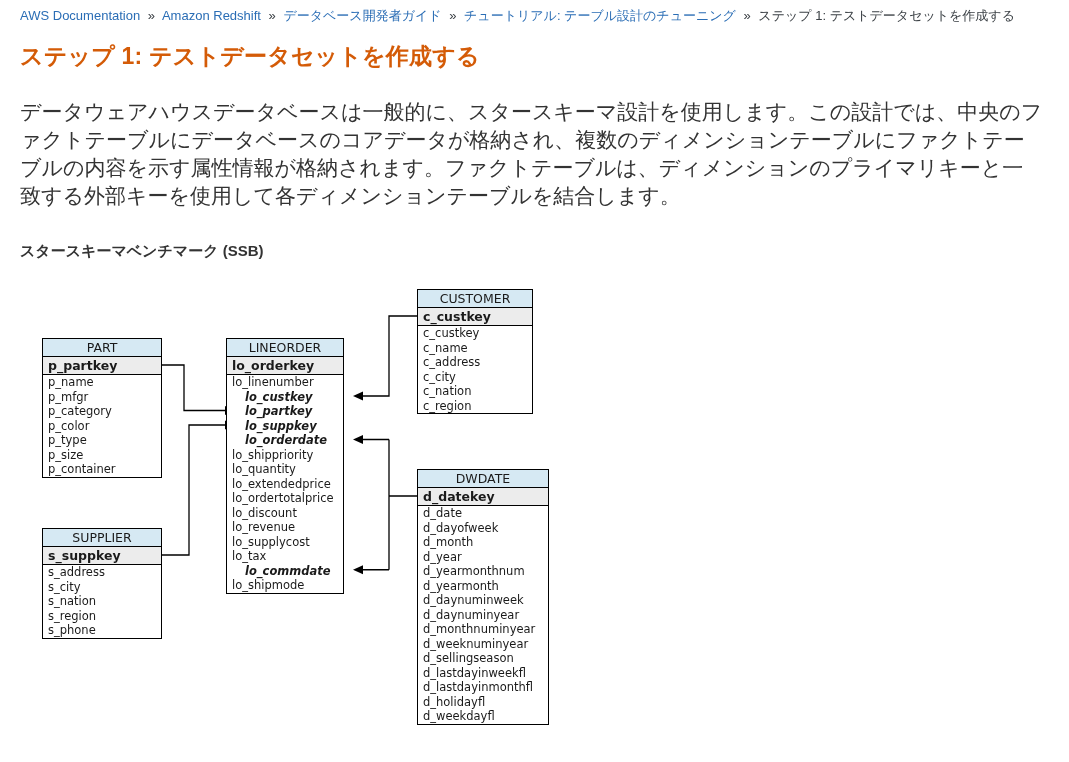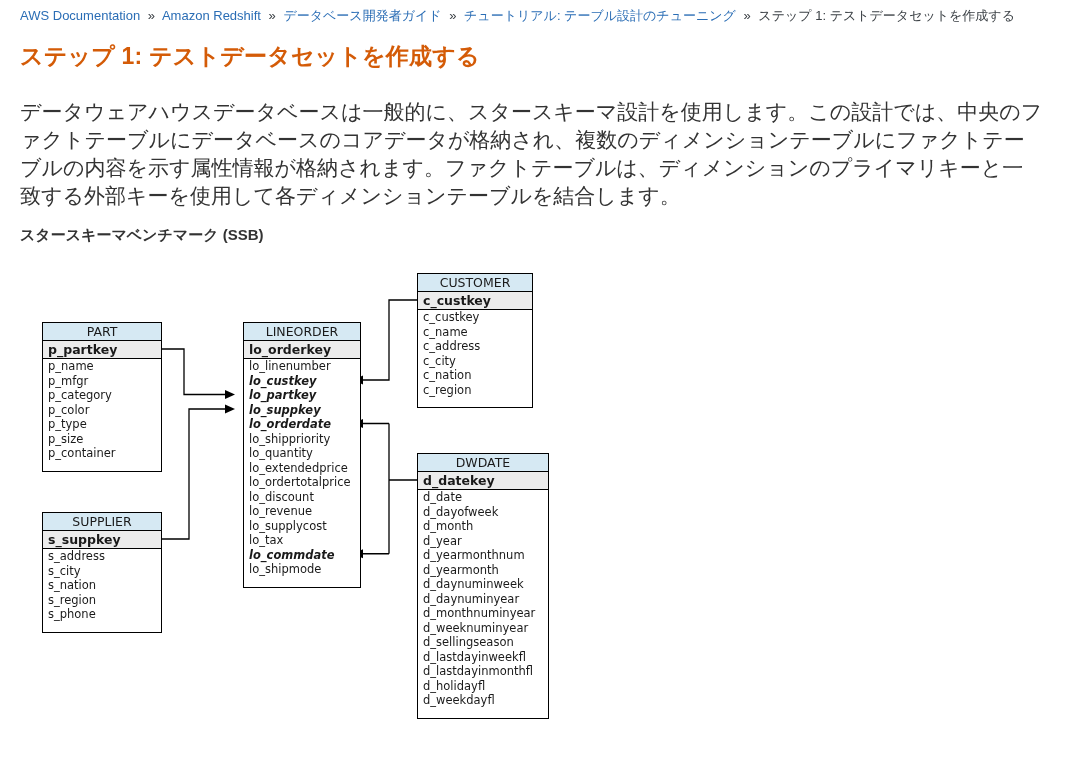--- a/index.html
+++ b/index.html
@@ -27,21 +27,21 @@
     letter-spacing: 0.2px;
   }
   p.body-text {
     margin-top: 26px;
     font-size: 21px;
     line-height: 28px;
     color: #333333;
     text-align: left;
   }
   h3.subheading {
-    margin-top: 16px;
+    margin-top: 32px;
     font-size: 15px;
     font-weight: bold;
     color: #333333;
   }
   p.body-text.second { margin-top: 16px; }
 
   
   .diagram {
     position: relative;
     margin-top: 16px;
@@ -54,21 +54,21 @@
     width: 560px; height: 482px;
     pointer-events: none;
   }
   .er-table {
     position: absolute;
     background: #ffffff;
     border: 1px solid #000000;
     font-family: "DejaVu Sans", "Liberation Sans", sans-serif;
     font-size: 11.5px;
     color: #1a1a1a;
-    padding-bottom: 10px;
+    padding-bottom: 0;
   }
   .tbl-header {
     background: #d6e9f3;
     border-bottom: 1px solid #000000;
     height: 18px;
     line-height: 17px;
     text-align: center;
     font-size: 12.5px;
   }
   .tbl-key {
@@ -79,21 +79,21 @@
     padding: 0 5px;
     font-weight: bold;
     font-size: 12.5px;
   }
   .tbl-row {
     padding: 0 5px;
     line-height: 14.5px;
     height: 14.5px;
     white-space: nowrap;
   }
-  .tbl-row.fk { font-weight: bold; font-style: italic; }
+  .tbl-row.fk { font-weight: bold; font-style: italic; margin-left: 13px; }
 </style>
 </head>
 <body>
 
 <div class="page">
 
   <nav class="breadcrumb">
     <a href="#">AWS Documentation</a>
     <span class="sep">»</span>
     <a href="#">Amazon Redshift</a>
@@ -153,21 +153,21 @@
         <div class="tbl-key">p_partkey</div>
         <div class="tbl-row">p_name</div>
         <div class="tbl-row">p_mfgr</div>
         <div class="tbl-row">p_category</div>
         <div class="tbl-row">p_color</div>
         <div class="tbl-row">p_type</div>
         <div class="tbl-row">p_size</div>
         <div class="tbl-row">p_container</div>
       </div>
 
-    <div class="er-table" style="left:223px; top:61px; width:118px;">
+    <div class="er-table" style="left:206px; top:61px; width:118px;">
         <div class="tbl-header">LINEORDER</div>
         <div class="tbl-key">lo_orderkey</div>
         <div class="tbl-row">lo_linenumber</div>
         <div class="tbl-row fk">lo_custkey</div>
         <div class="tbl-row fk">lo_partkey</div>
         <div class="tbl-row fk">lo_suppkey</div>
         <div class="tbl-row fk">lo_orderdate</div>
         <div class="tbl-row">lo_shippriority</div>
         <div class="tbl-row">lo_quantity</div>
         <div class="tbl-row">lo_extendedprice</div>

